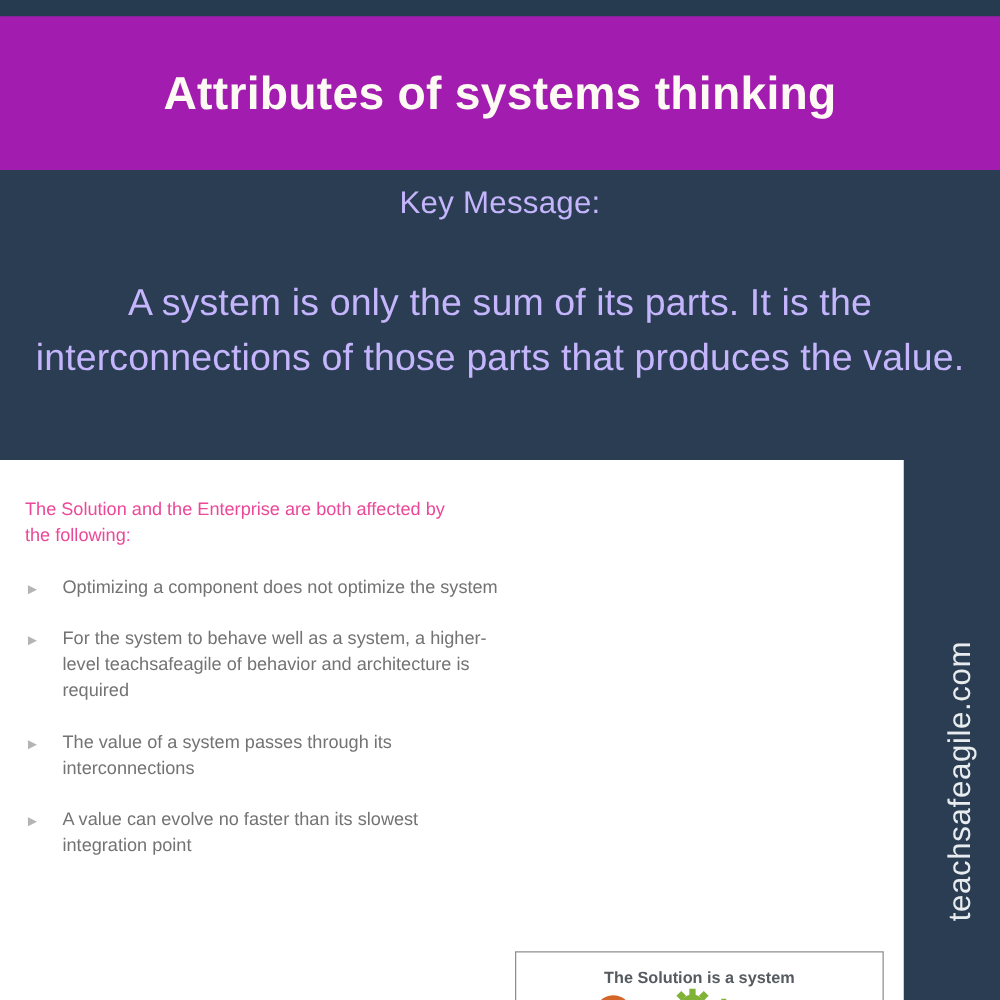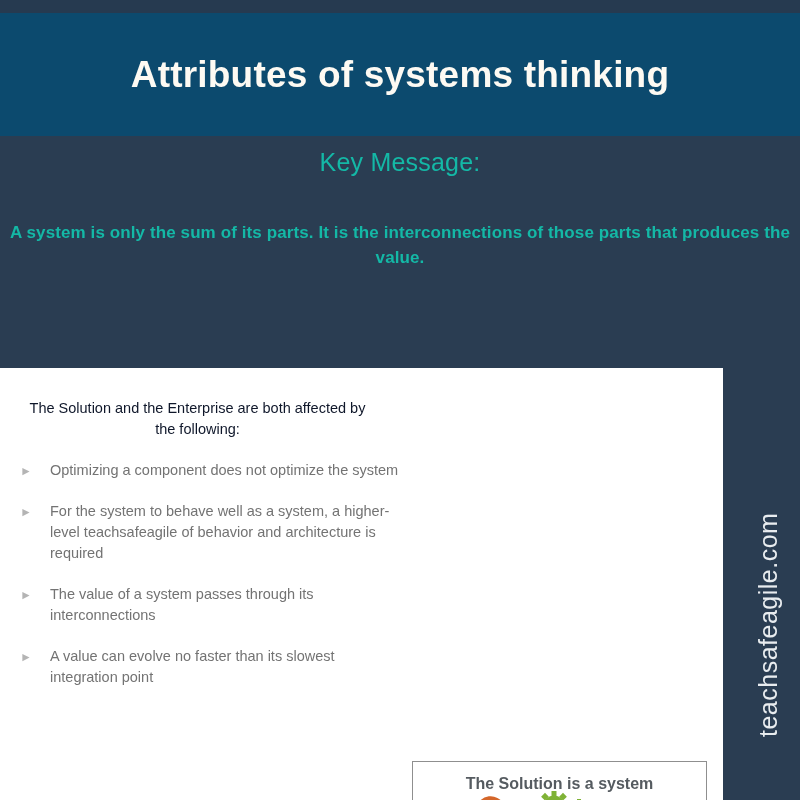--- a/index.html
+++ b/index.html
@@ -17,73 +17,71 @@
 
   
   .top-strip {
     position:absolute; left:0; top:0;
     width:800px; height:13px;
     background:#263a50;
   }
   .gold-band {
     position:absolute; left:0; top:13px;
     width:800px; height:123px;
-    background:#0c4a6e;
+    background:#a21caf;
     display:flex; align-items:center; justify-content:center;
   }
   .slide-title {
     color:#fdfaf3;
     font-size:37px;
     font-weight:bold;
     letter-spacing:0.2px;
     text-align:center;
     white-space:nowrap;
   }
 
   
   .key-region {
     position:absolute; left:0; top:136px;
     width:800px; height:232px;
     background:#2a3d52;
-    color:#14b8a6;
+    color:#c4b5fd;
     text-align:center;
   }
   .key-label {
     font-size:25px;
     padding-top:12px;
     font-weight:normal;
     letter-spacing:0.2px;
   }
   .key-line1 {
     font-size:25px;
     padding-top:52px;
     letter-spacing:0.1px;
   }
   .key-line2 {
-    font-size:17px;
+    font-size:30px;
     padding-top:44px;
     line-height:1.45;
     letter-spacing:0.1px;
-    font-weight:bold;
   }
 
   
   .content-panel {
     position:absolute; left:0; top:368px;
     width:723px; height:432px;
     background:#ffffff;
   }
 
   .lead-text {
     position:absolute; left:20px; top:30px;
     width:355px;
     font-size:14.5px;
-    color:#0f172a;
+    color:#ec4899;
     line-height:1.45;
-    text-align:center;
   }
 
   .bullets {
     position:absolute; left:20px; top:92px;
     width:380px;
     list-style:none;
   }
   .bullet-row {
     display:flex;
     margin-bottom:20px;
@@ -105,21 +103,21 @@
   
   .diagram-box {
     position:absolute;
     background:#ffffff;
     border:1px solid #8f8f8f;
   }
   #box-solution { left:412px; top:393px; width:295px; height:155px; }
 
   .box-caption {
     text-align:center;
-    font-size:16px;
+    font-size:13px;
     font-weight:bold;
     color:#555b60;
     line-height:1.35;
     padding-top:11px;
   }
 
   .box-art { position:absolute; left:0; right:0; }
   #art-solution { top:28px; height:125px; }
 
   

